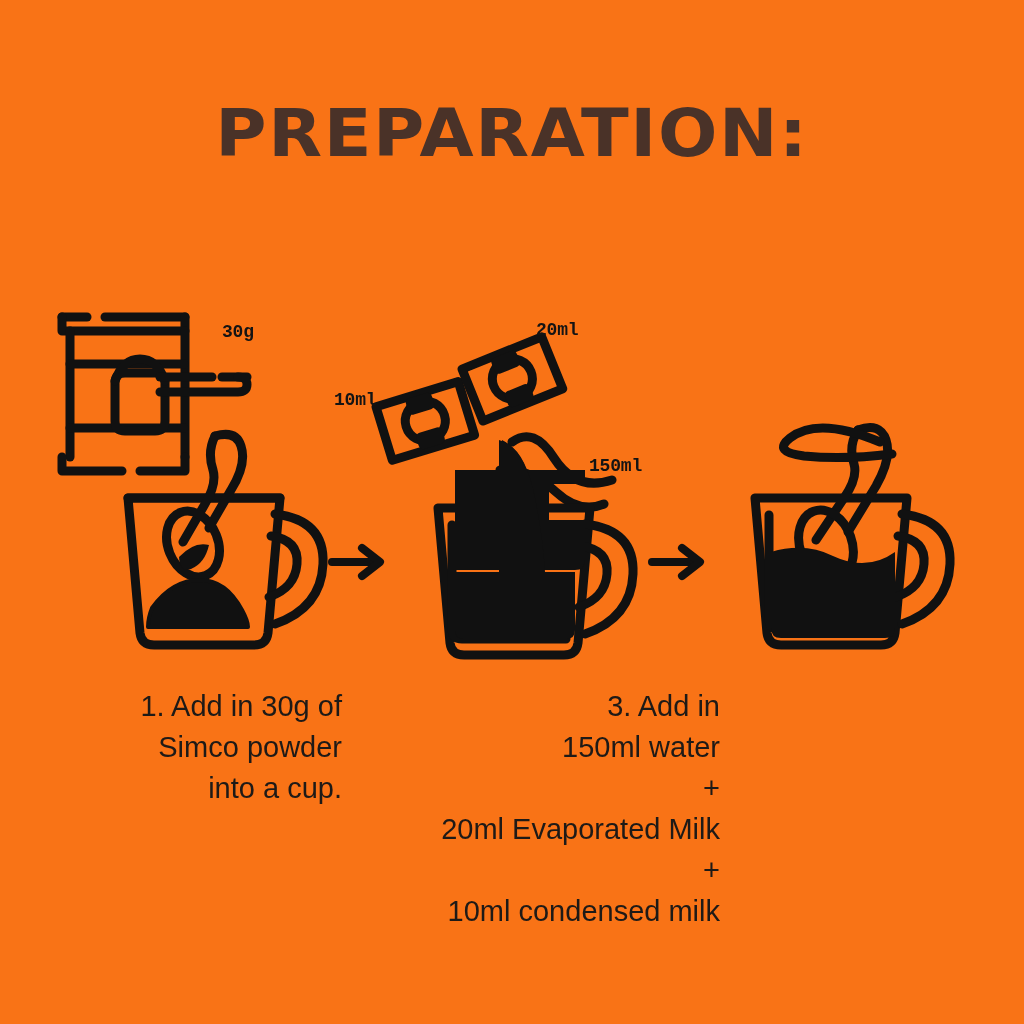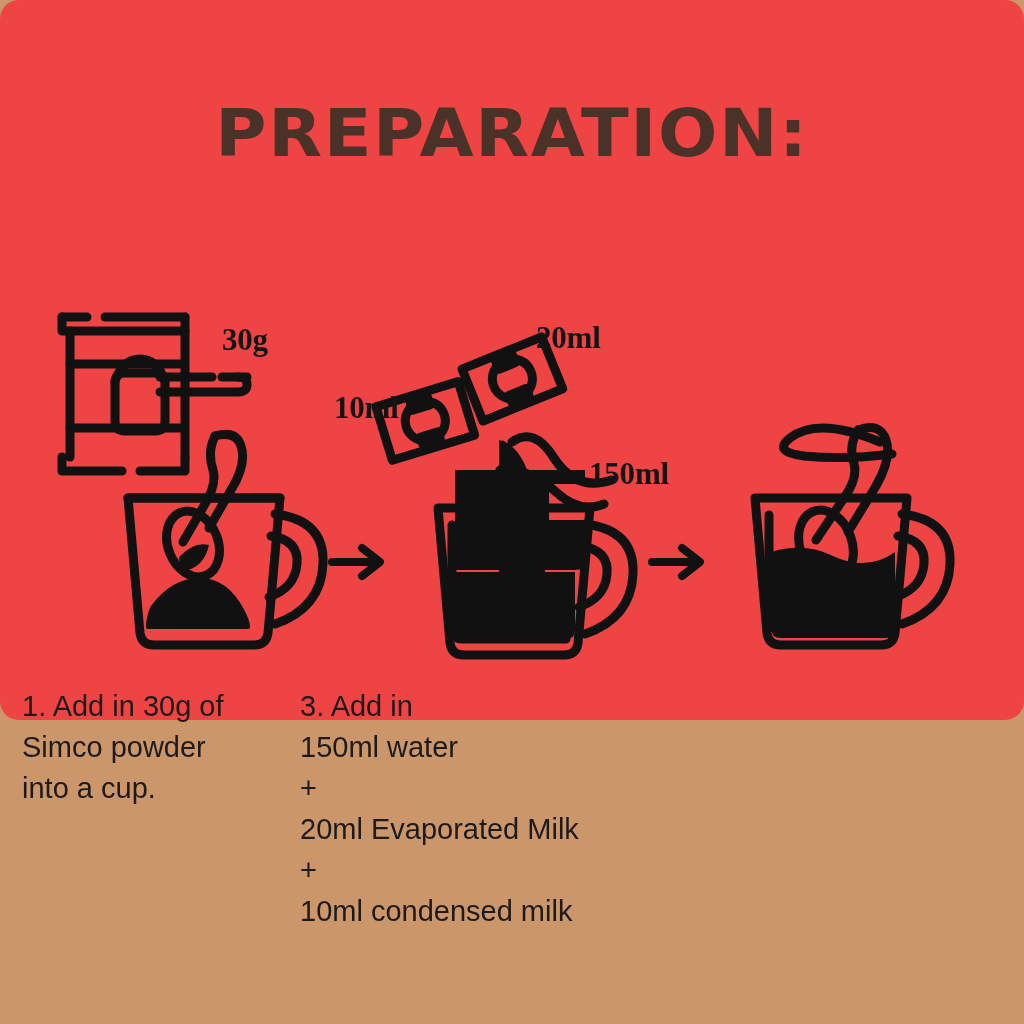--- a/index.html
+++ b/index.html
@@ -10,23 +10,22 @@
     width: 1024px;
     height: 1024px;
     background: #cb976a;
     font-family: "Liberation Sans", sans-serif;
     overflow: hidden;
     position: relative;
   }
   #poster {
     position: relative;
     width: 1024px;
-    height: 720px;
-    background: #ef4444;
-    border-radius: 19px;
+    height: 1024px;
+    background: #f97316;
   }
   .title {
     position: absolute;
     top: 95px;
     left: 0;
     width: 1024px;
     text-align: center;
     font-family: "DejaVu Sans", sans-serif;
     font-weight: 700;
     font-size: 66px;
@@ -38,43 +37,43 @@
   .art-layer {
     position: absolute;
     left: 0;
     top: 0;
     width: 1024px;
     height: 1024px;
     pointer-events: none;
   }
   .vol-label {
     position: absolute;
-    font-family: Liberation Serif, serif;
-    font-size: 31px;
+    font-family: Liberation Mono, monospace;
+    font-size: 18px;
     font-weight: 600;
     color: #141414;
     white-space: nowrap;
     letter-spacing: -0.2px;
     text-align: right;
   }
   .lbl-30g  { left: 222px; top: 322px; }
   .lbl-10ml { left: 334px; top: 390px; }
   .lbl-20ml { left: 536px; top: 320px; }
   .lbl-150ml{ left: 589px; top: 456px; }
 
   .captions {
     position: absolute;
     left: 0;
     top: 686px;
     width: 1024px;
     height: 280px;
   }
   .cap {
     position: absolute;
-    text-align: left;
+    text-align: right;
     font-family: "Liberation Sans", sans-serif;
     font-weight: 300;
     font-size: 29px;
     line-height: 41px;
     color: #1e1a17;
   }
   .cap-1 { left: 22px;  top: 0;  width: 320px; }
   .cap-2 { left: 300px; top: 0;  width: 420px; }
   .cap-3 { left: 690px; top: 0;  width: 320px; }
   .cap div { white-space: pre-line; }

